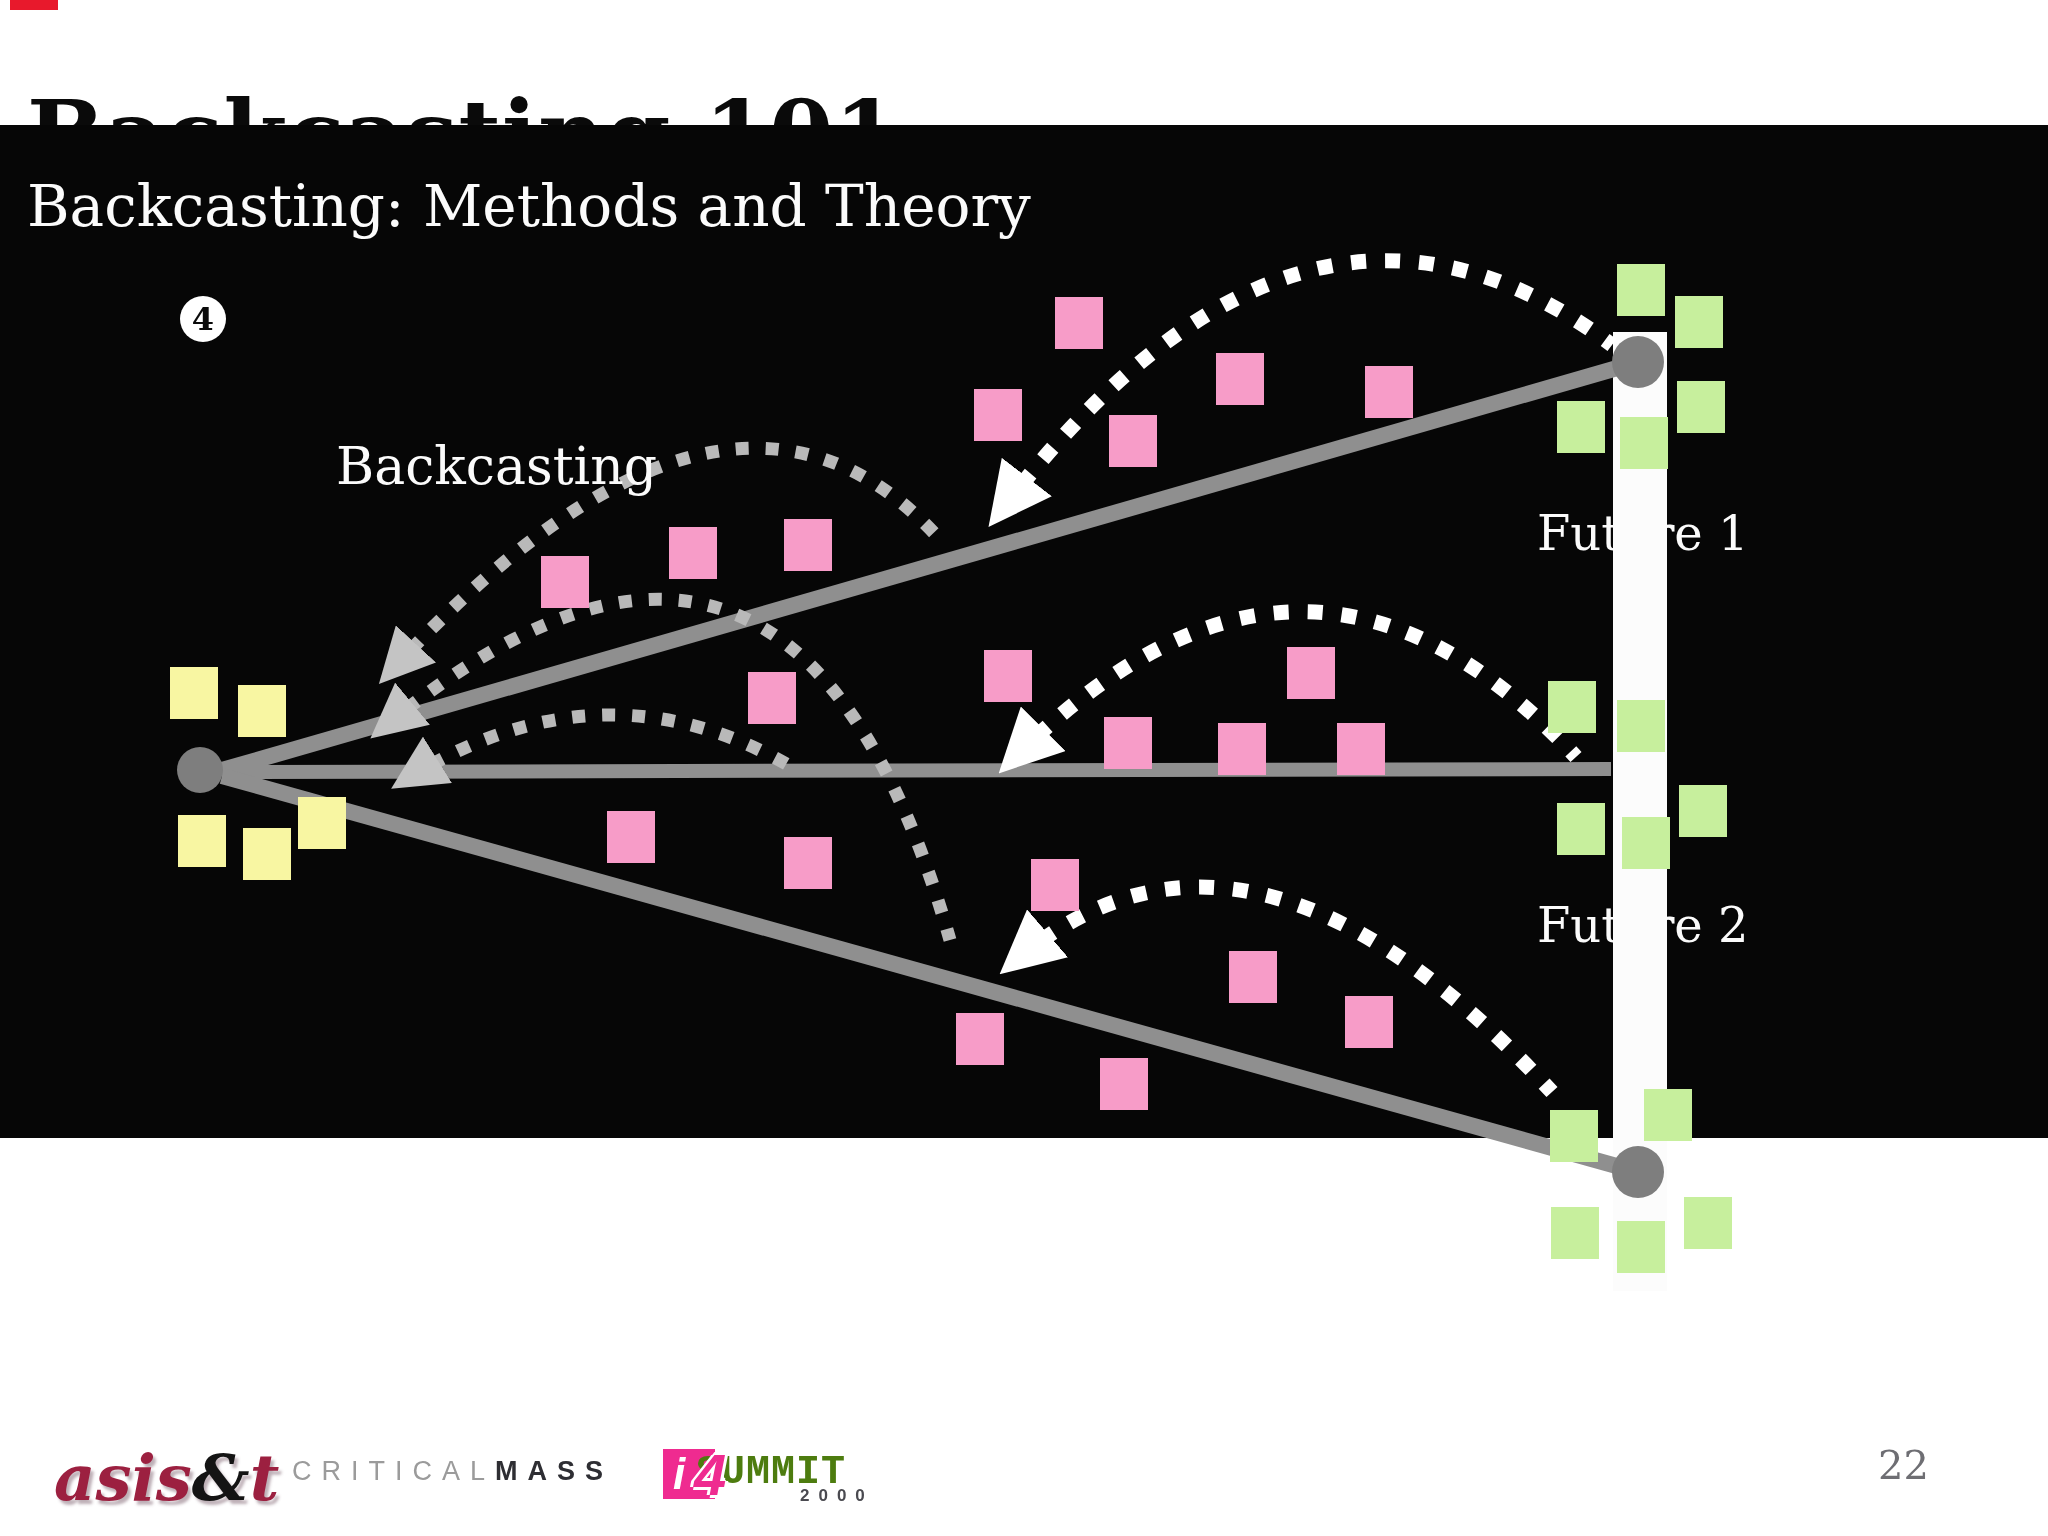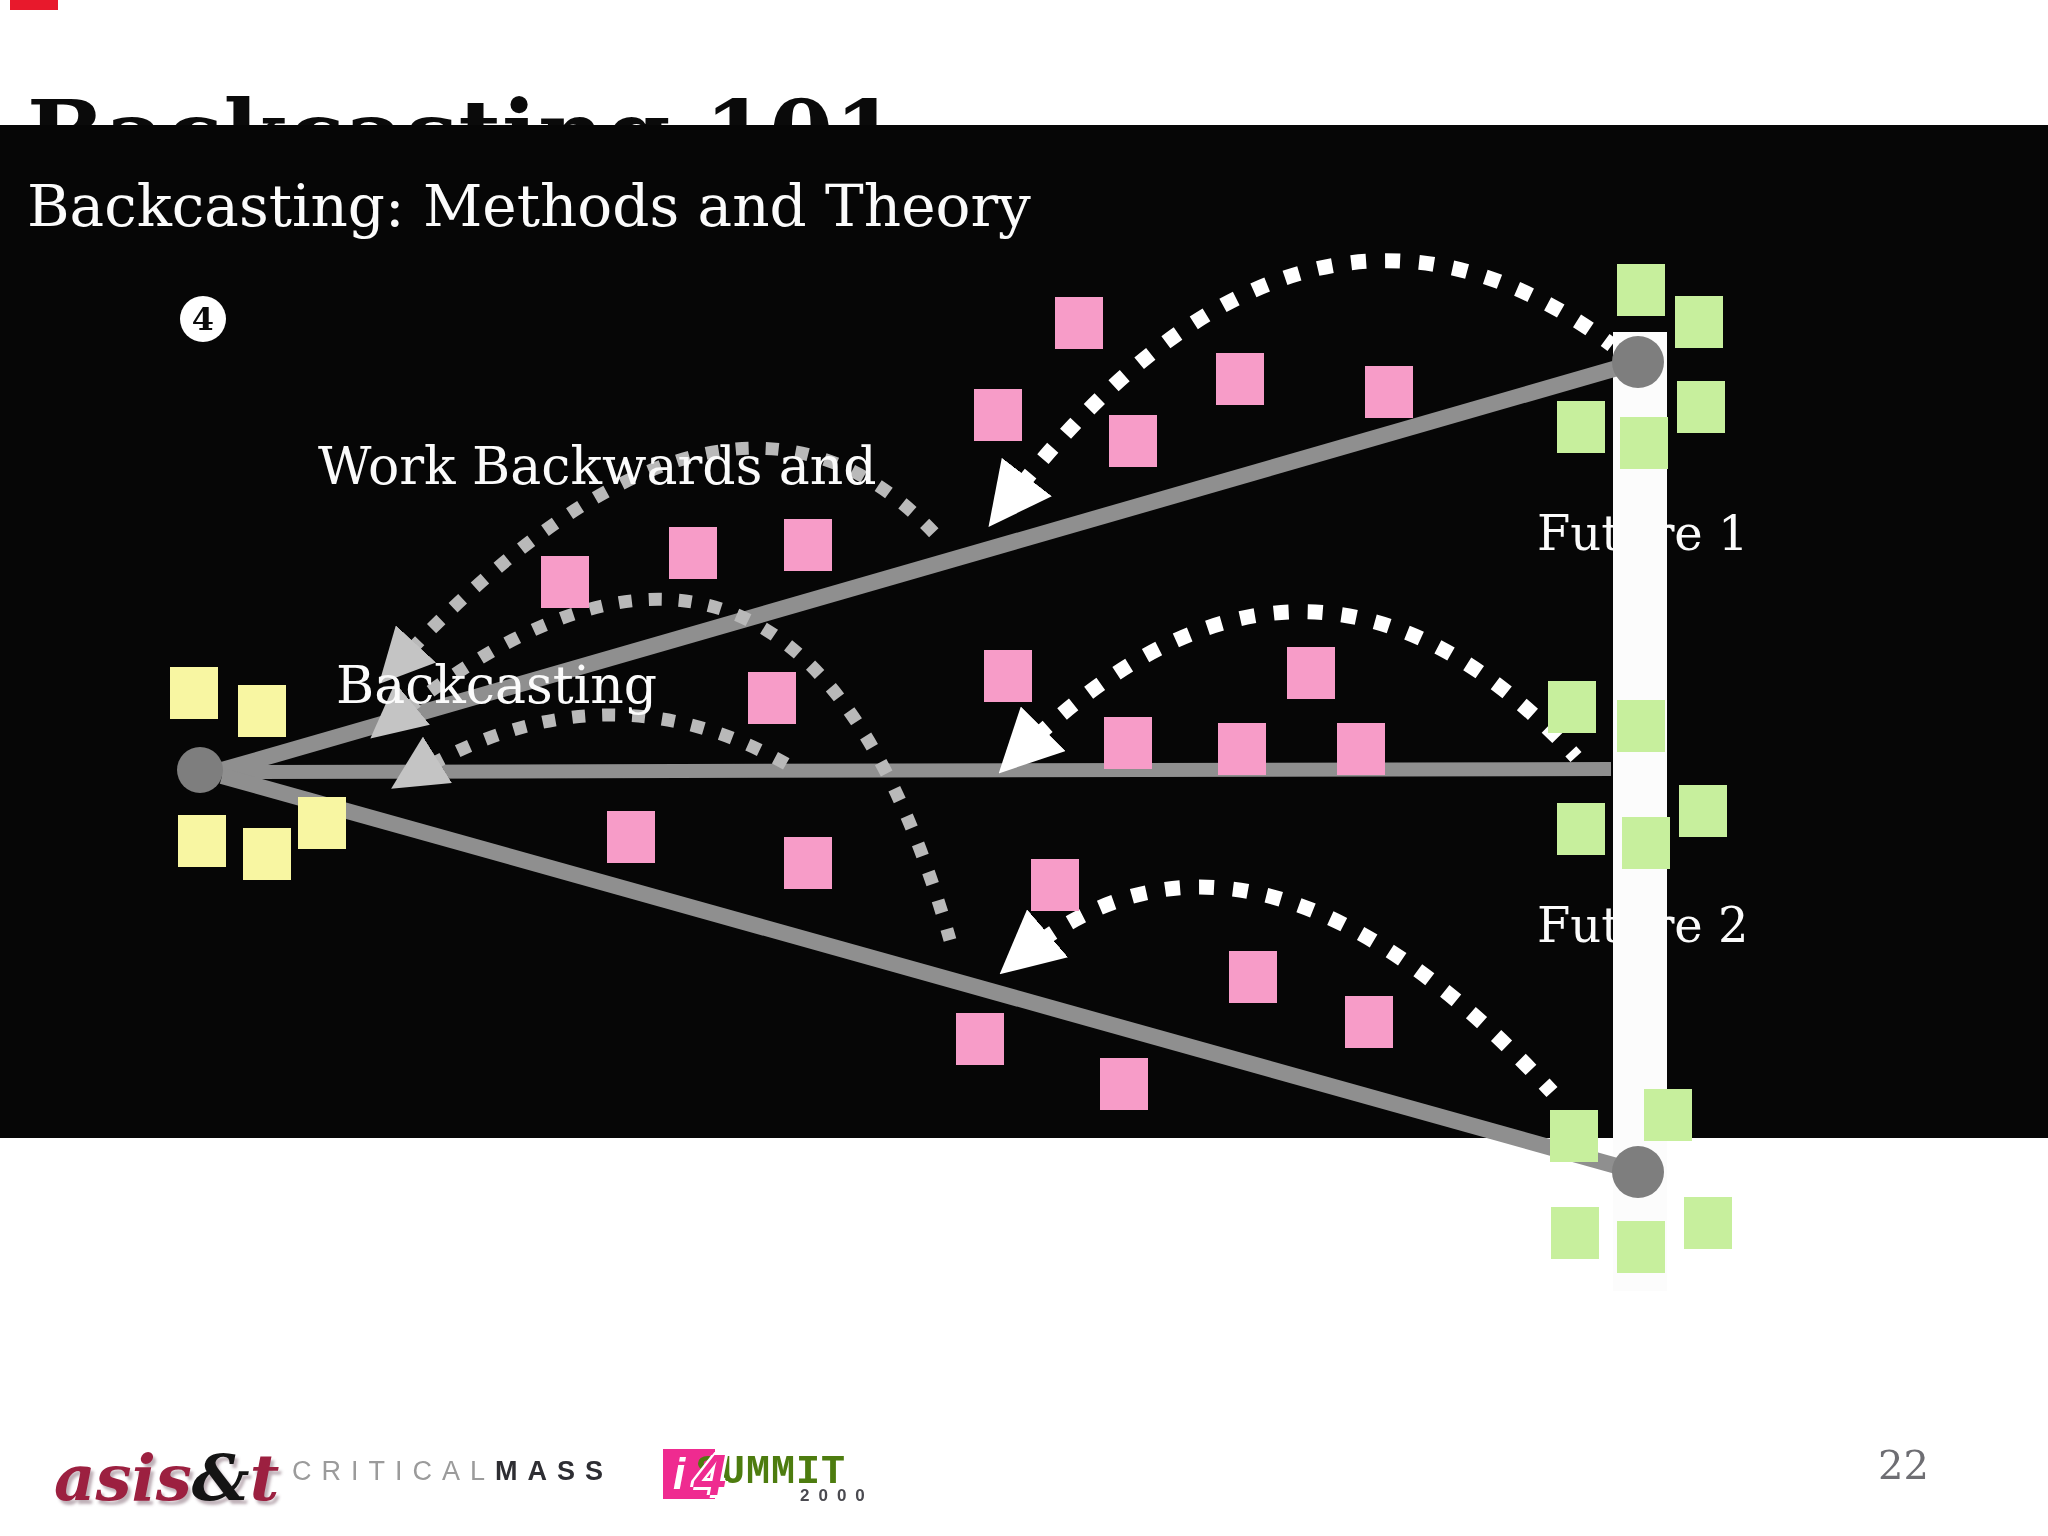--- a/index.html
+++ b/index.html
@@ -74,21 +74,20 @@
 </head>
 <body>
 
 <div class="abs red-mark"></div>
 <h1 class="abs slide-title">Backcasting 101</h1>
 
 <div class="abs board"></div>
 <div class="abs board-heading">Backcasting: Methods and Theory</div>
 <div class="abs bullet-badge">4</div>
 <div class="abs bullet-text">
-  <div class="l1">Work Backwards and</div>
   <div class="l3">Backcasting</div>
 </div>
 
 <div class="abs future-label future-1">Future 1</div>
 <div class="abs future-label future-2">Future 2</div>
 
 <svg class="abs diagram" width="2048" height="1536" viewBox="0 0 2048 1536">
   <defs>
     <marker id="arrG" orient="auto-start-reverse" markerUnits="strokeWidth" markerWidth="4.2" markerHeight="4.2" viewBox="0 0 10 10" refX="7" refY="5">
       <path class="mgray" d="M0,0 L10,5 L0,10 z"></path>

